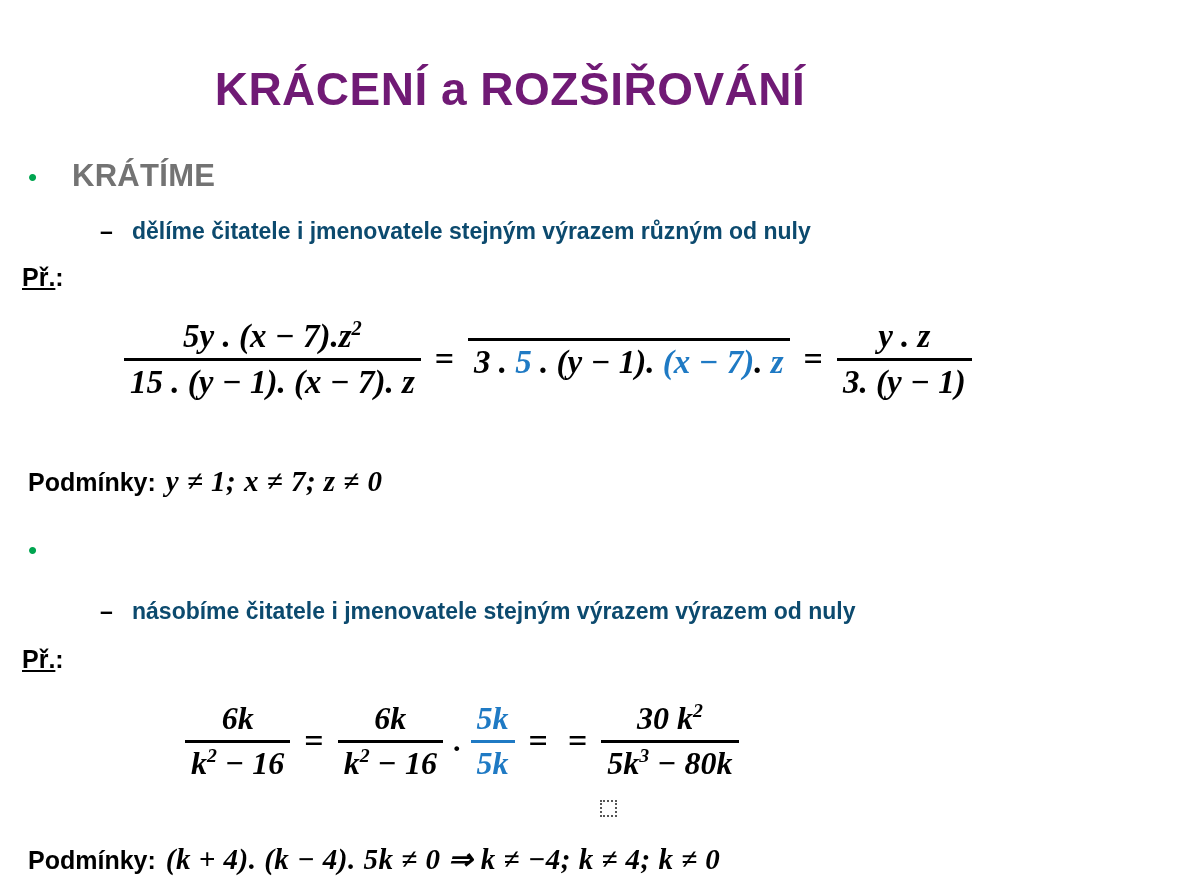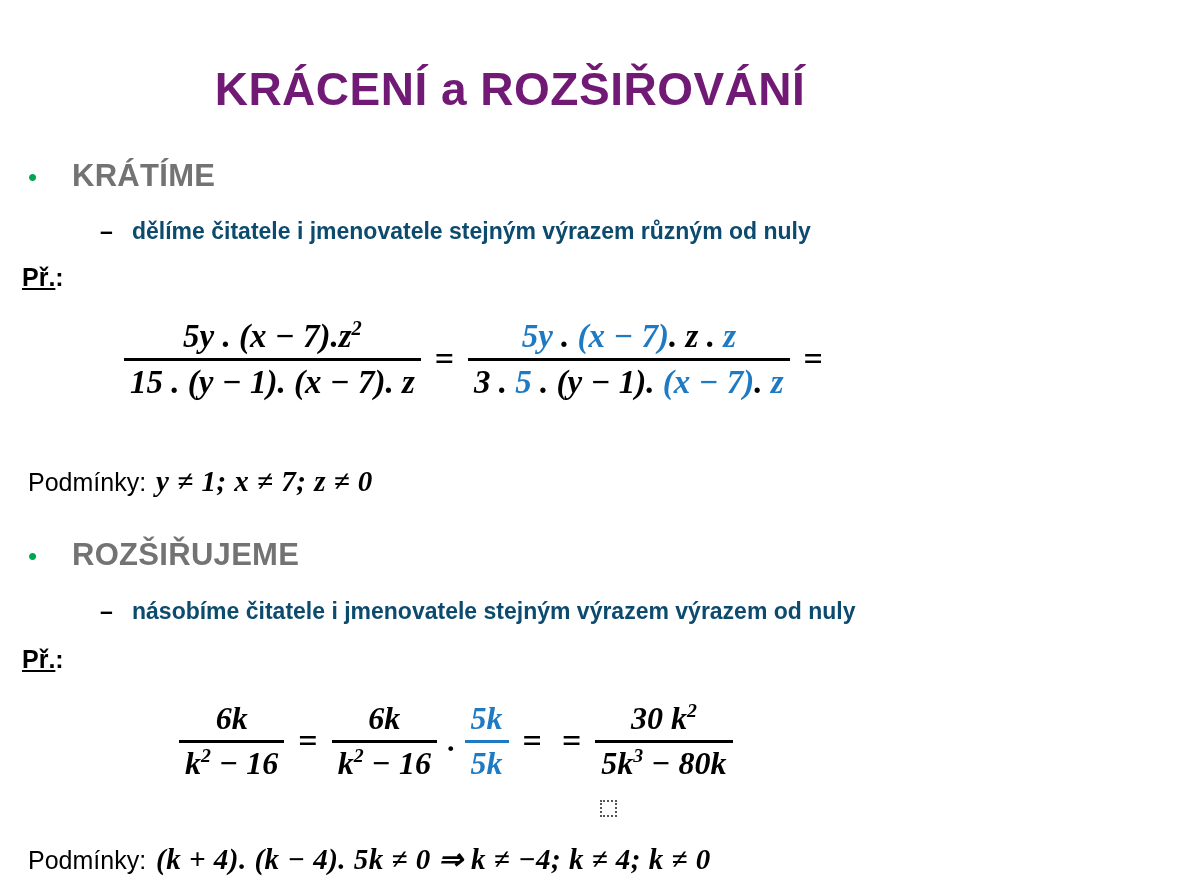--- a/index.html
+++ b/index.html
@@ -140,21 +140,21 @@
 
   
   .cond-row {
     position: absolute;
     display: flex;
     align-items: baseline;
     white-space: nowrap;
   }
   .cond-label {
     font-family: "Liberation Sans", sans-serif;
-    font-weight: normal;
+    font-weight: bold;
     font-size: 25px;
     color: #000;
     margin-right: 10px;
     margin-top: 36px;
   }
   .cond-math {
     font-family: "Liberation Serif", serif;
     font-weight: bold;
     font-style: italic;
     font-size: 29px;
@@ -196,49 +196,52 @@
 
     <span class="frac">
       <span class="num">5<i>y</i> . (<i>x</i> − 7).<i>z</i><sup class="exp">2</sup></span>
       <span class="bar"></span>
       <span class="den">15 . (<i>y</i> − 1). (<i>x</i> − 7). <i>z</i></span>
     </span>
 
     <span class="op">=</span>
 
     <span class="frac">
-      <span class="num"><span class="blue">5<i>y</i></span> . <span class="blue">(<i>x</i> − 7)</span>. <i>z</i> . <span class="blue"><i>z</i></span></span>
       <span class="bar"></span>
       <span class="den">3 . <span class="blue">5</span> . (<i>y</i> − 1). <span class="blue">(<i>x</i> − 7)</span>.<span class="blue"> <i>z</i></span></span>
     </span>
 
     <span class="op">=</span>
 
+    <span class="frac">
+      <span class="num"><i>y</i> . <i>z</i></span>
+      <span class="bar"></span>
+      <span class="den">3. (<i>y</i> − 1)</span>
+    </span>
   </div>
 
   <div class="cond-row" style="top:432px; left:28px;">
     <span class="cond-label">Podmínky:</span>
     <span class="cond-math">y ≠ 1; x ≠ 7;  z ≠ 0</span>
   </div>
 
   <div class="bullet-row" style="top:537px; left:28px;">
     <span class="bullet-dot">•</span>
-    <span class="bullet-label">ROZŠIŘUJEME</span>
   </div>
 
   <div class="subbullet-row" style="top:598px; left:100px;">
     <span class="dash">–</span>
     <span class="subbullet-text">násobíme čitatele i jmenovatele stejným výrazem výrazem od nuly</span>
   </div>
 
   <div class="pr-label" style="top:645px; left:14px;">
     <span class="und">Př.</span><span>:</span>
   </div>
 
-  <div class="math-row m2" style="top:688px; left:175px;">
+  <div class="math-row m2" style="top:688px; left:181px;">
 
     <span class="frac">
       <span class="num">6<i>k</i></span>
       <span class="bar"></span>
       <span class="den"><i>k</i><sup class="exp">2</sup> − 16</span>
     </span>
 
     <span class="op">=</span>
 
     <span class="frac">

